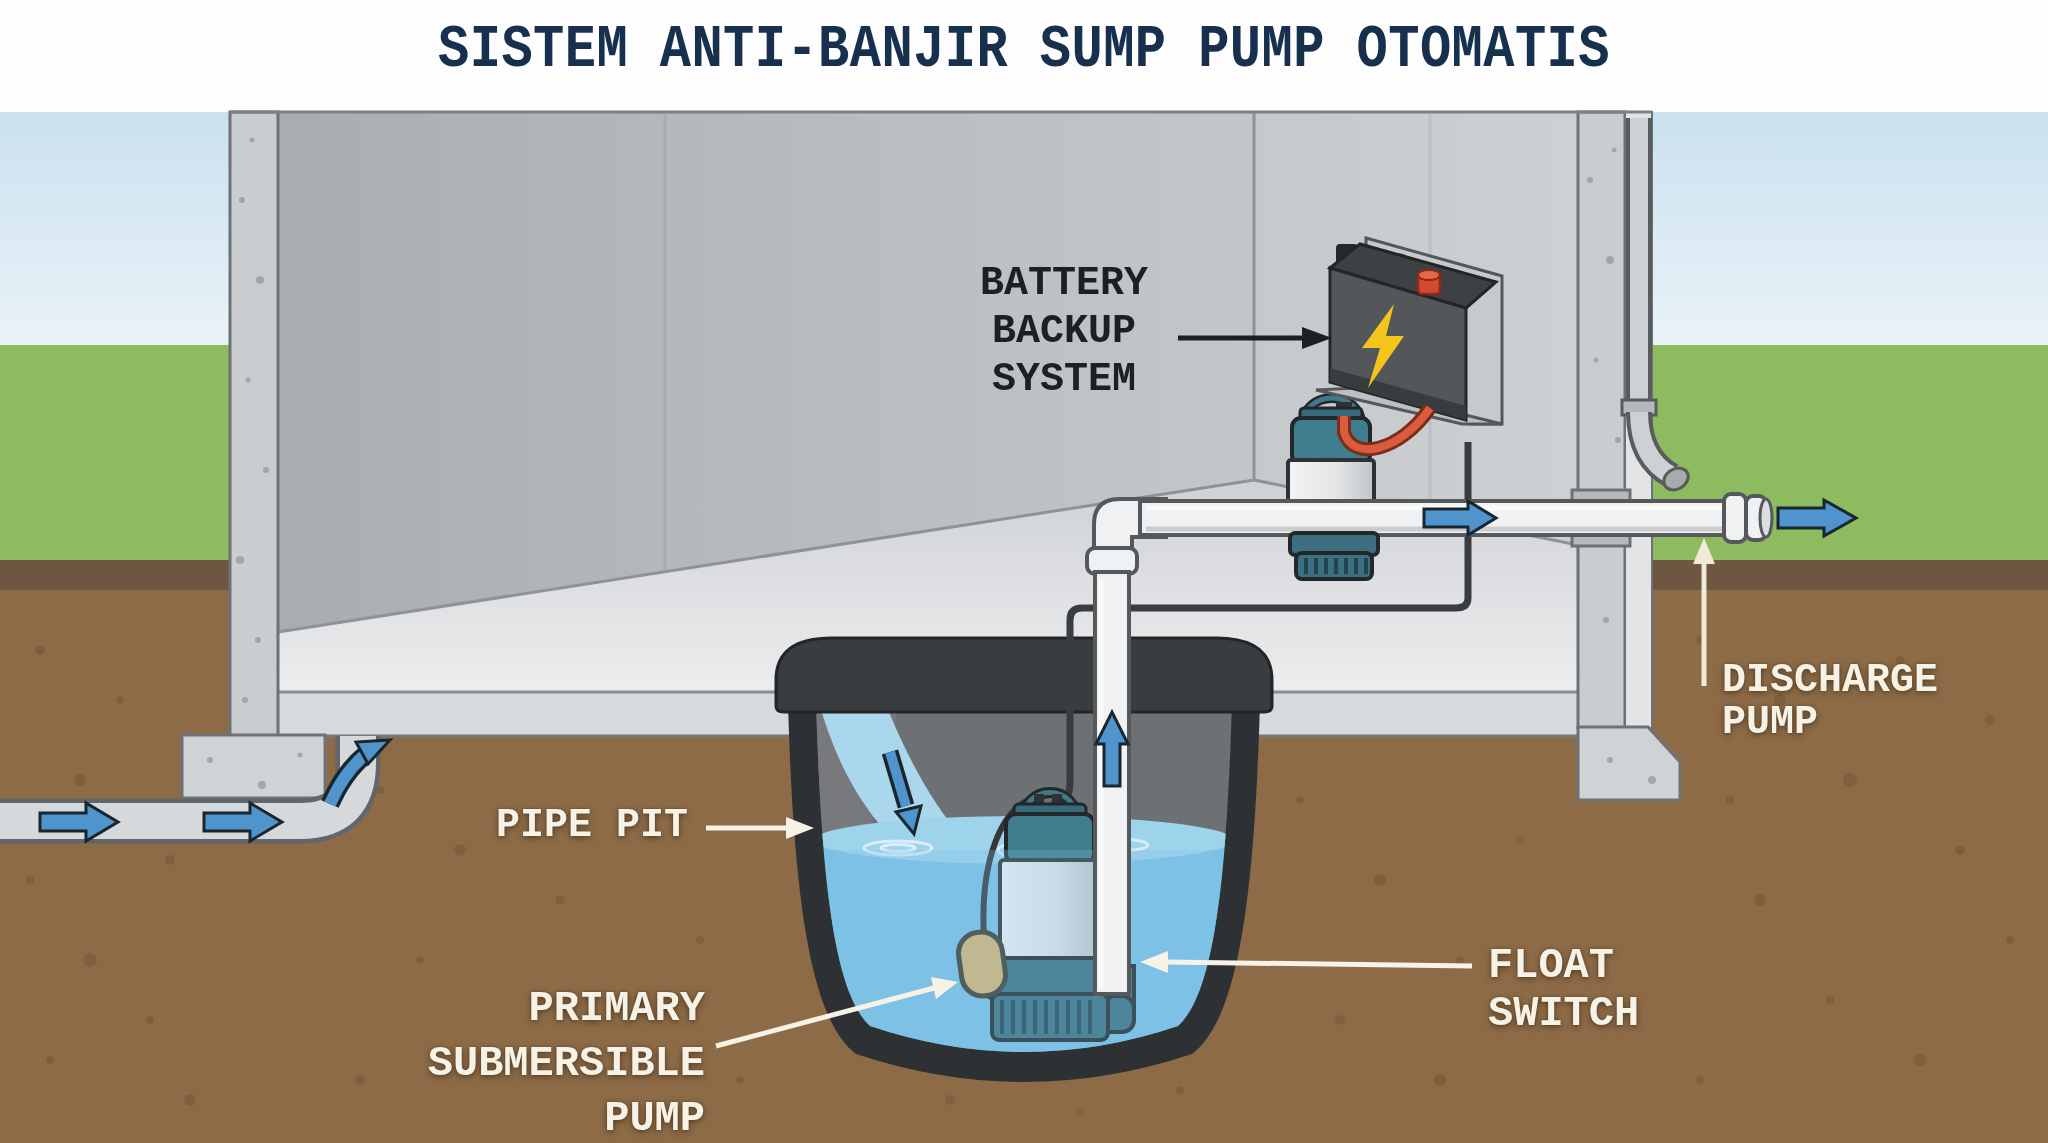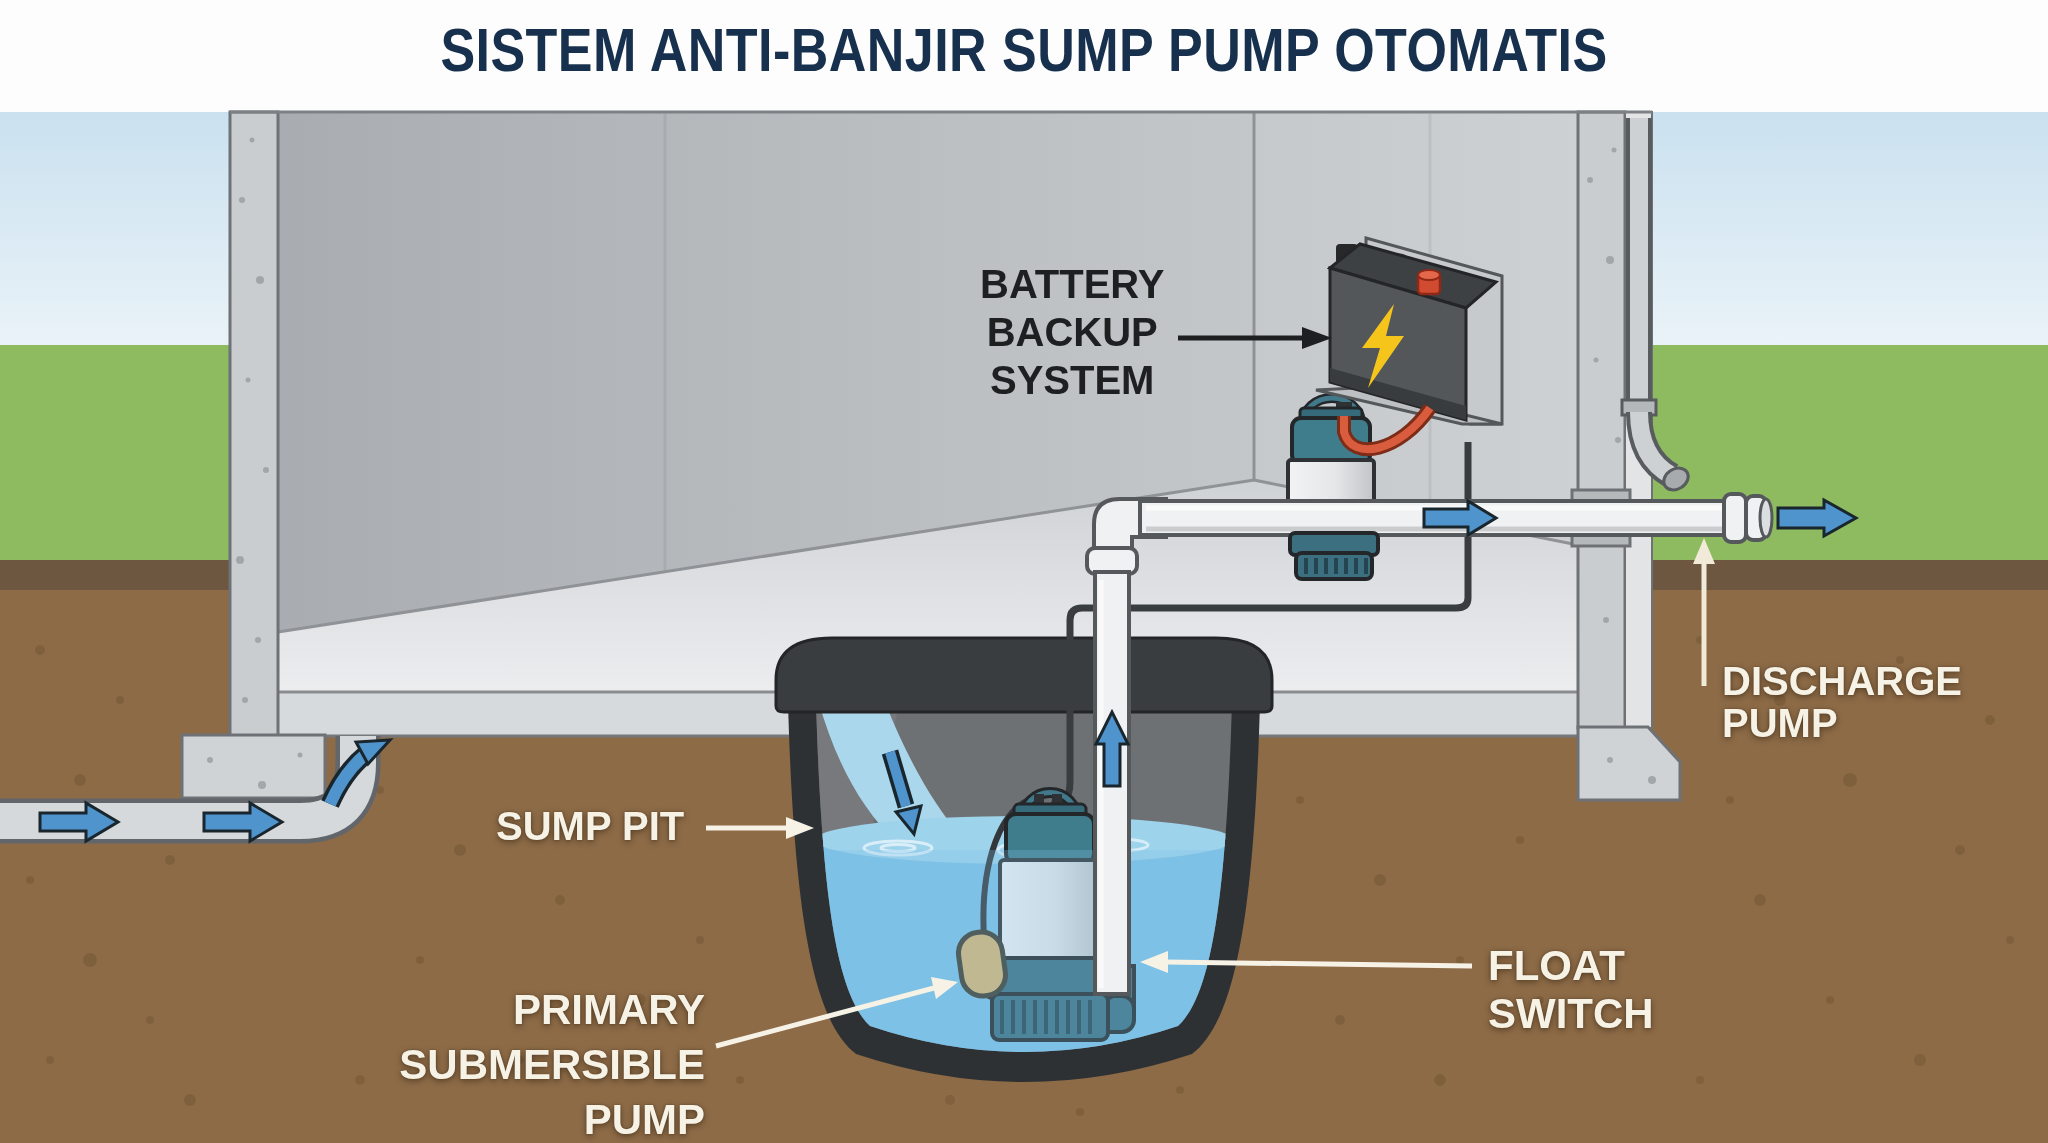--- a/index.html
+++ b/index.html
@@ -1,18 +1,18 @@
 <!DOCTYPE html>
 <html><head>
 <meta charset="utf-8">
 <style>
   html,body{margin:0;padding:0;background:#ffffff;}
   .stage{
     position:relative;width:2048px;height:1143px;overflow:hidden;
-    background:#fdfdfd;font-family:Liberation Sans, sans-serif;
+    background:#fdfdfd;font-family:Liberation Mono, monospace;
   }
   .scene{position:absolute;left:0;top:0;width:2048px;height:1143px;display:block;}
   .lbl{position:absolute;font-weight:bold;white-space:pre-line;}
   .lbl-title{
     left:0;top:14px;width:2048px;text-align:center;
     font-size:62px;letter-spacing:.5px;color:#16304d;
     transform:scaleX(.84);transform-origin:center top;
   }
   .lbl-dark{color:#1d1f21;text-align:center;}
   .lbl-light{
@@ -312,21 +312,21 @@
       <line x1="1704" y1="686" x2="1704" y2="562" stroke-width="5"></line>
       <polygon points="1704,538 1693,564 1715,564" fill="#f2ead8" stroke="none"></polygon>
     </g>
   </g>
 </svg>
 
 <div class="lbl lbl-title">SISTEM ANTI-BANJIR SUMP PUMP OTOMATIS</div>
 <div class="lbl lbl-dark lbl-battery">BATTERY
 BACKUP
 SYSTEM</div>
-<div class="lbl lbl-light lbl-sumppit">SUMP PIT</div>
+<div class="lbl lbl-light lbl-sumppit">PIPE PIT</div>
 <div class="lbl lbl-light lbl-primary">PRIMARY
 SUBMERSIBLE
 PUMP</div>
 <div class="lbl lbl-light lbl-float">FLOAT
 SWITCH</div>
 <div class="lbl lbl-light lbl-discharge">DISCHARGE
 PUMP</div>
 
 </div>
 

